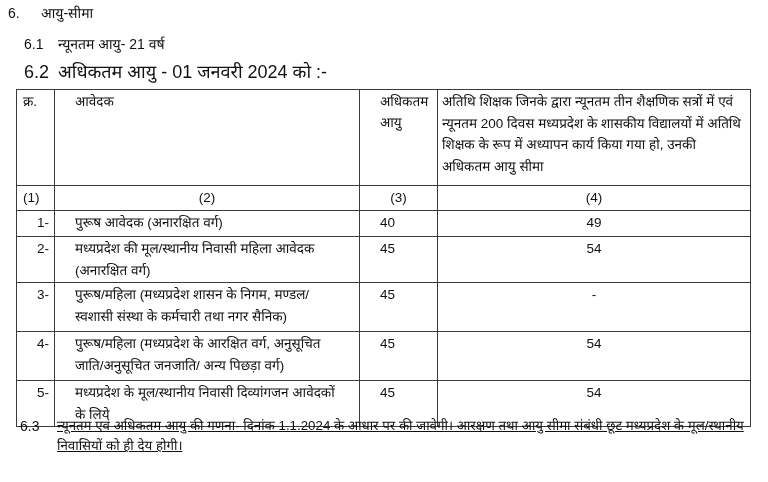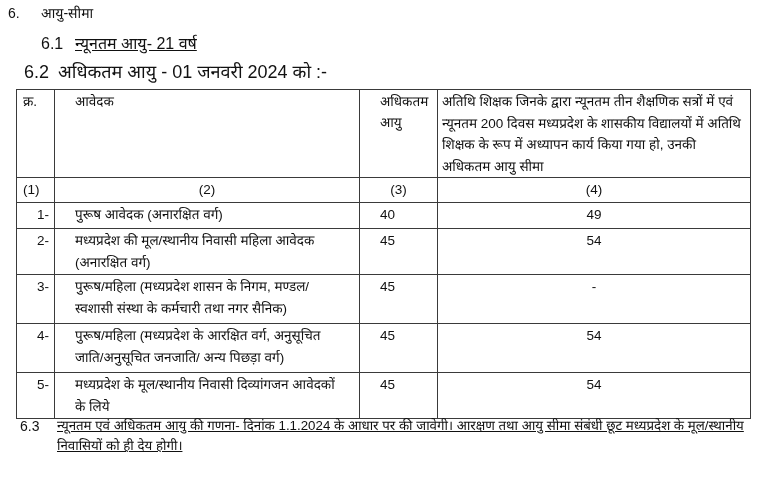--- a/index.html
+++ b/index.html
@@ -19,21 +19,21 @@
     .line {
       position: absolute;
       white-space: nowrap;
       line-height: 18px;
     }
     .num {
       display: inline-block;
     }
     #h6 { left: 8px; top: 4px; font-size: 14px; }
     #h6 .num { width: 33px; }
-    #h61 { left: 41px; top: 35px; font-size: 16px; text-decoration: underline; }
+    #h61 { left: 24px; top: 35px; font-size: 14px; }
     #h61 .num { width: 34px; }
     #h62 { left: 24px; top: 63px; font-size: 18px; }
     #h62 .num { width: 34px; }
 
     table.age {
       position: absolute;
       left: 16px;
       top: 89px;
       border-collapse: collapse;
       table-layout: fixed;
@@ -48,21 +48,21 @@
       line-height: 21px;
     }
     col.c1 { width: 38px; }
     col.c2 { width: 305px; }
     col.c3 { width: 78px; }
     col.c4 { width: 313px; }
 
     tr.head td { height: 86px; padding-top: 1px; }
     tr.head td.c-serial { text-align: left; padding-left: 6px; }
     tr.head td.center { text-align: left; }
-    tr.head td.c4 { line-height: 21.5px; padding: 1px 4px 0 4px; }
+    tr.head td.c4 { line-height: 21.5px; padding: 1px 4px 8px 4px; }
 
     tr.idx td { height: 24px; text-align: center; line-height: 24px; }
     tr.idx td.c-serial { text-align: left; padding-left: 6px; }
 
     tr.r1 td { height: 25px; line-height: 24px; }
     tr.r2 td, tr.r3 td, tr.r4 td, tr.r5 td { line-height: 22px; padding-top: 1px; }
     tr.r2 td { height: 42px; }
     tr.r3 td { height: 47px; }
     tr.r4 td { height: 47px; }
     tr.r5 td { height: 41px; }

